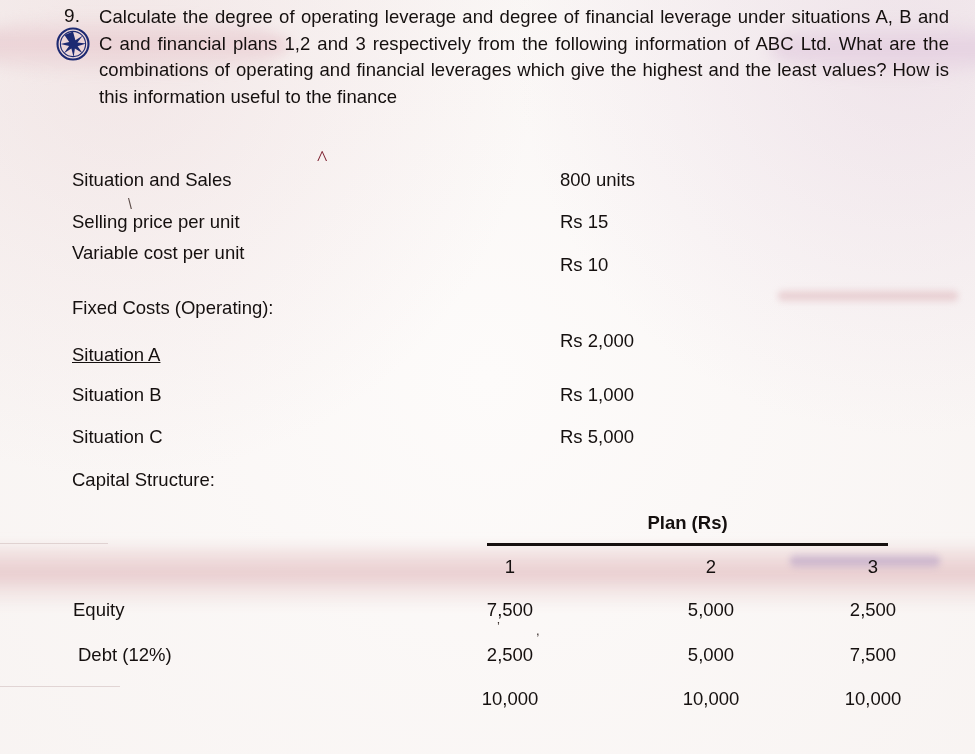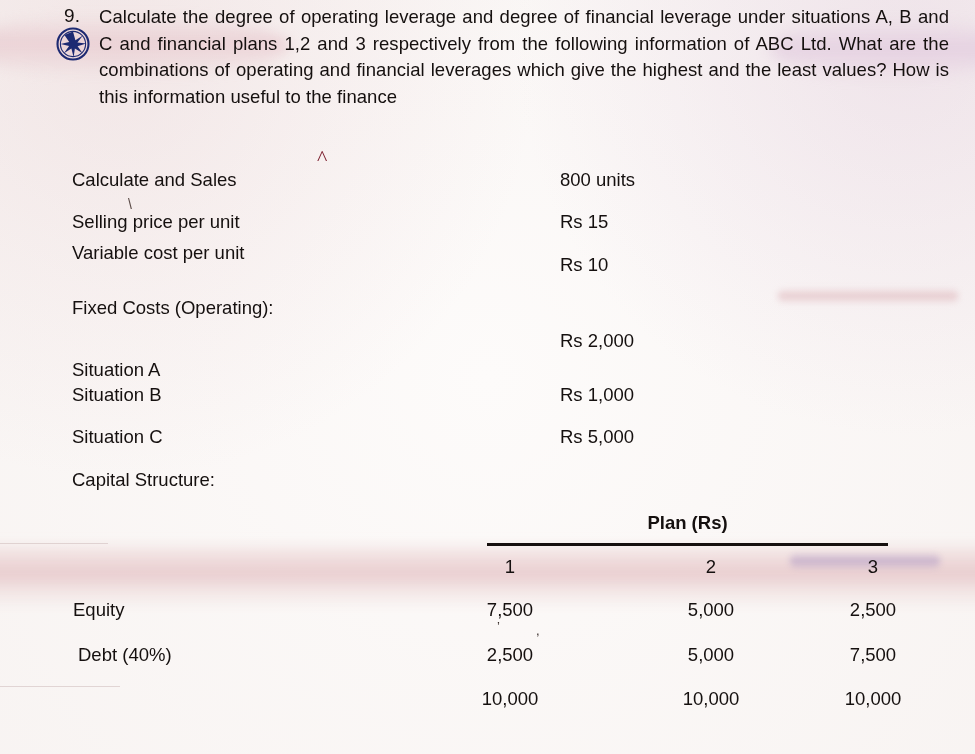--- a/index.html
+++ b/index.html
@@ -199,32 +199,32 @@
     <span>Calculate the degree of operating leverage and degree of financial leverage under</span>
     <span>situations A, B and C and financial plans 1,2 and 3 respectively from the following</span>
     <span>information of ABC Ltd. What are the combinations of operating and financial leverages</span>
     <span>which give the highest and the least values? How is this information useful to the finance</span>
   </div>
 
   <div class="caret-mark">^</div>
   <div class="tick" style="left:128px; top:196px;">\</div>
 
   <div>
-    <div class="kv-label" style="top:169px;">Calculate and Sales</div>
+    <div class="kv-label" style="top:169px;">Situation and Sales</div>
     <div class="kv-value" style="top:169px;">800 units</div>
 
     <div class="kv-label" style="top:211px;">Selling price per unit</div>
     <div class="kv-value" style="top:211px;">Rs 15</div>
 
     <div class="kv-label" style="top:242px;">Variable cost per unit</div>
     <div class="kv-value" style="top:254px;">Rs 10</div>
 
     <div class="kv-label" style="top:297px;">Fixed Costs (Operating):</div>
 
-    <div class="kv-label" style="top:359px;">Situation A</div>
+    <div class="kv-label" style="top:344px;text-decoration:underline;">Situation A</div>
     <div class="kv-value" style="top:330px;">Rs 2,000</div>
 
     <div class="kv-label" style="top:384px;">Situation B</div>
     <div class="kv-value" style="top:384px;">Rs 1,000</div>
 
     <div class="kv-label" style="top:426px;">Situation C</div>
     <div class="kv-value" style="top:426px;">Rs 5,000</div>
 
     <div class="kv-label" style="top:469px;">Capital Structure:</div>
   </div>
@@ -235,21 +235,21 @@
 
     <div class="plan-colhead" style="left:475px;">1</div>
     <div class="plan-colhead" style="left:676px;">2</div>
     <div class="plan-colhead" style="left:838px;">3</div>
 
     <div class="row-label" style="left:73px; top:599px;">Equity</div>
     <div class="cell" style="left:465px; top:599px;">7,500</div>
     <div class="cell" style="left:666px; top:599px;">5,000</div>
     <div class="cell" style="left:828px; top:599px;">2,500</div>
 
-    <div class="row-label" style="left:78px; top:644px;">Debt (40%)</div>
+    <div class="row-label" style="left:78px; top:644px;">Debt (12%)</div>
     <div class="cell" style="left:465px; top:644px;">2,500</div>
     <div class="cell" style="left:666px; top:644px;">5,000</div>
     <div class="cell" style="left:828px; top:644px;">7,500</div>
 
     <div class="cell" style="left:465px; top:688px;">10,000</div>
     <div class="cell" style="left:666px; top:688px;">10,000</div>
     <div class="cell" style="left:828px; top:688px;">10,000</div>
   </div>
 
   <div class="stray-comma" style="left:497px; top:619px;">’</div>

